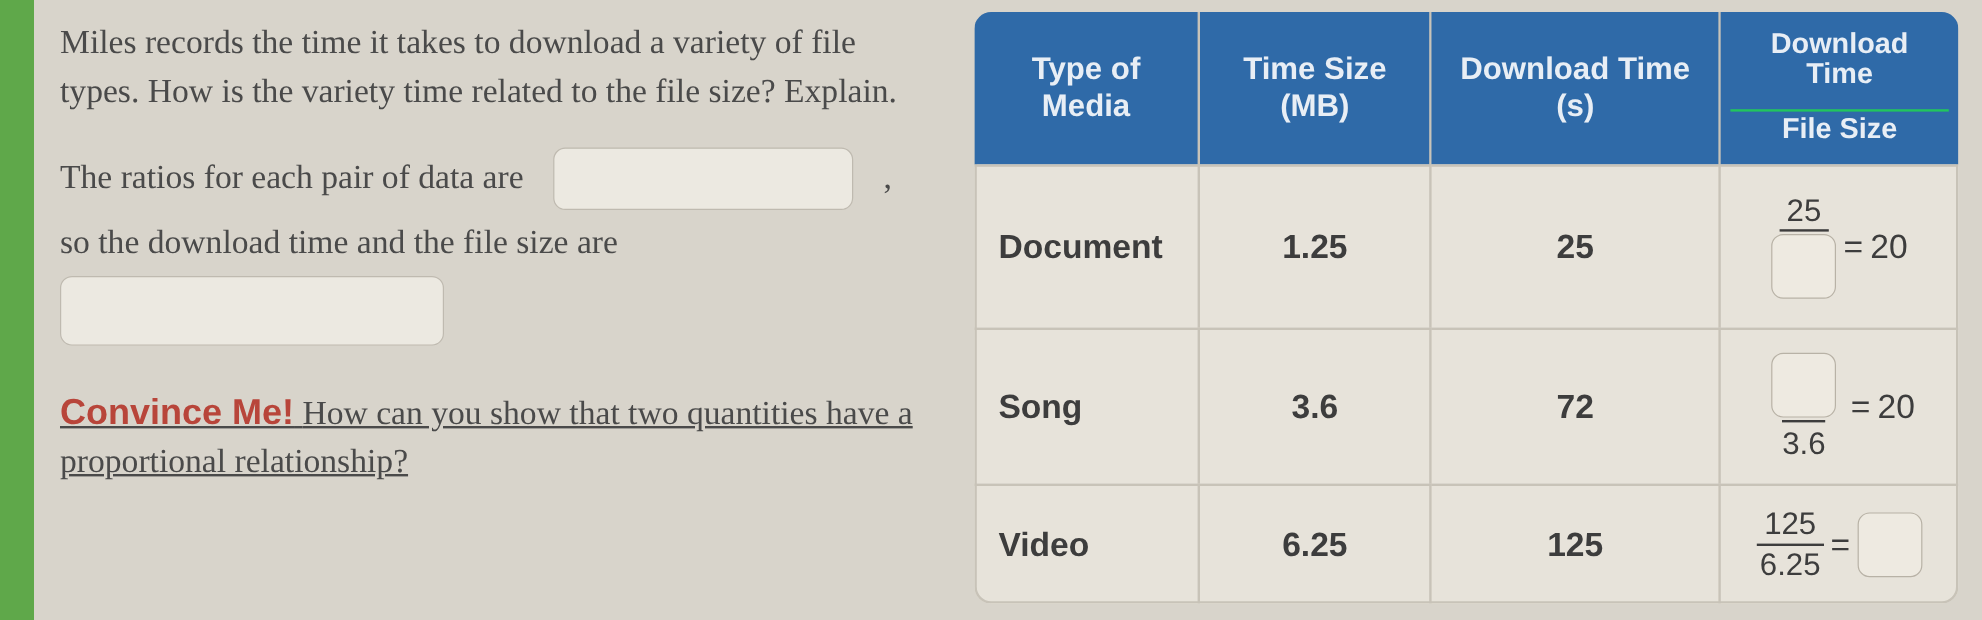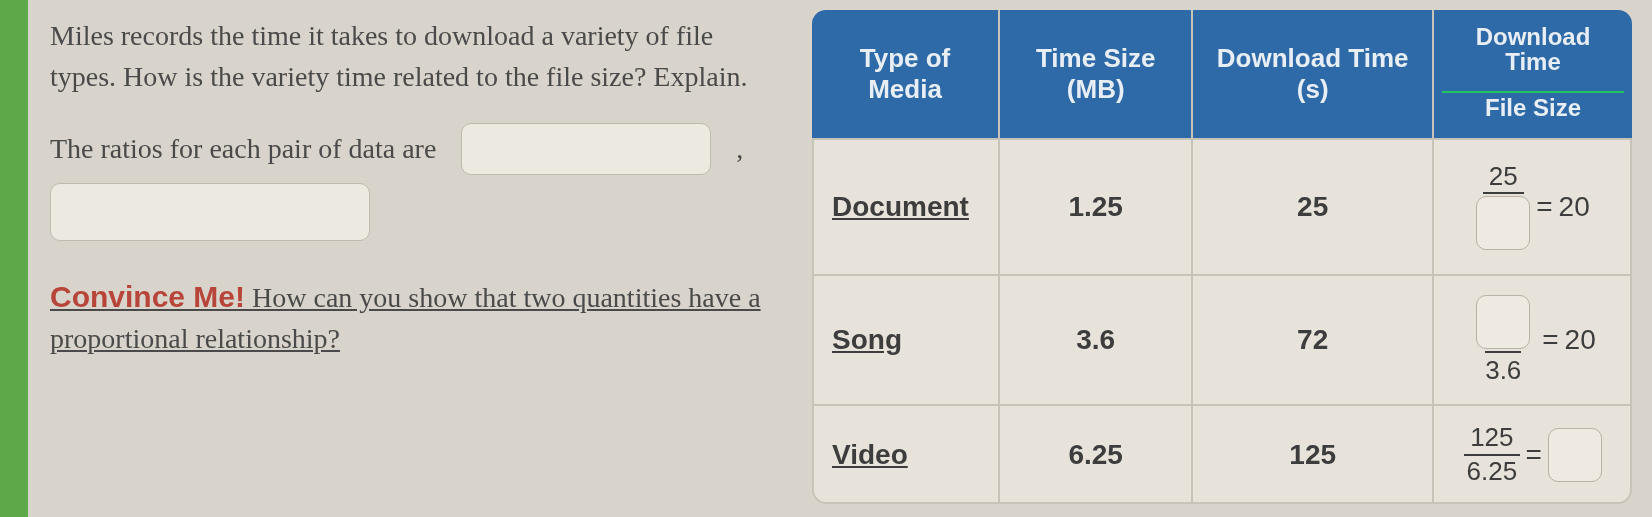--- a/index.html
+++ b/index.html
@@ -74,21 +74,21 @@
     padding: 10px 12px;
     font-size: 28px;
     color: #3d3d3d;
     text-align: center;
     font-family: Arial, sans-serif;
     font-weight: bold;
     height: 136px;
   }
   table.data tr:nth-child(3) td { height: 130px; }
   table.data tr:last-child td { height: 100px; }
-  table.data td:first-child { text-align: left; padding-left: 20px; text-decoration: underline;}
+  table.data td:first-child { text-align: left; padding-left: 20px;}
   table.data td:last-child { border-right: none; }
   .frac-header {
     display: inline-block;
     text-align: center;
     line-height: 1.05;
     font-size: 24px;
   }
   .frac-header .top { border-bottom: 2px solid #22c55e; padding: 0 4px 17px 4px;}
   .frac-header .bot { padding-top: 2px;}
   .ratio-cell {
@@ -123,20 +123,21 @@
 
 <div class="page">
   <div class="left-col">
     <div class="prompt">Miles records the time it takes to download a variety of file types. How is the variety time related to the file size? Explain.</div>
 
     <div class="fill-line">
       <span>The ratios for each pair of data are</span>
       <span class="blank small"></span>
       <span class="comma">,</span>
     </div>
+    <div>so the download time and the file size are</div>
     <span class="blank line2"></span>
 
     <div class="convince">
       <span class="convince-label">Convince Me!</span>
       <span>How can you show that two quantities have a proportional relationship?</span>
     </div>
   </div>
 
   <div class="right-col">
     <table class="data">

